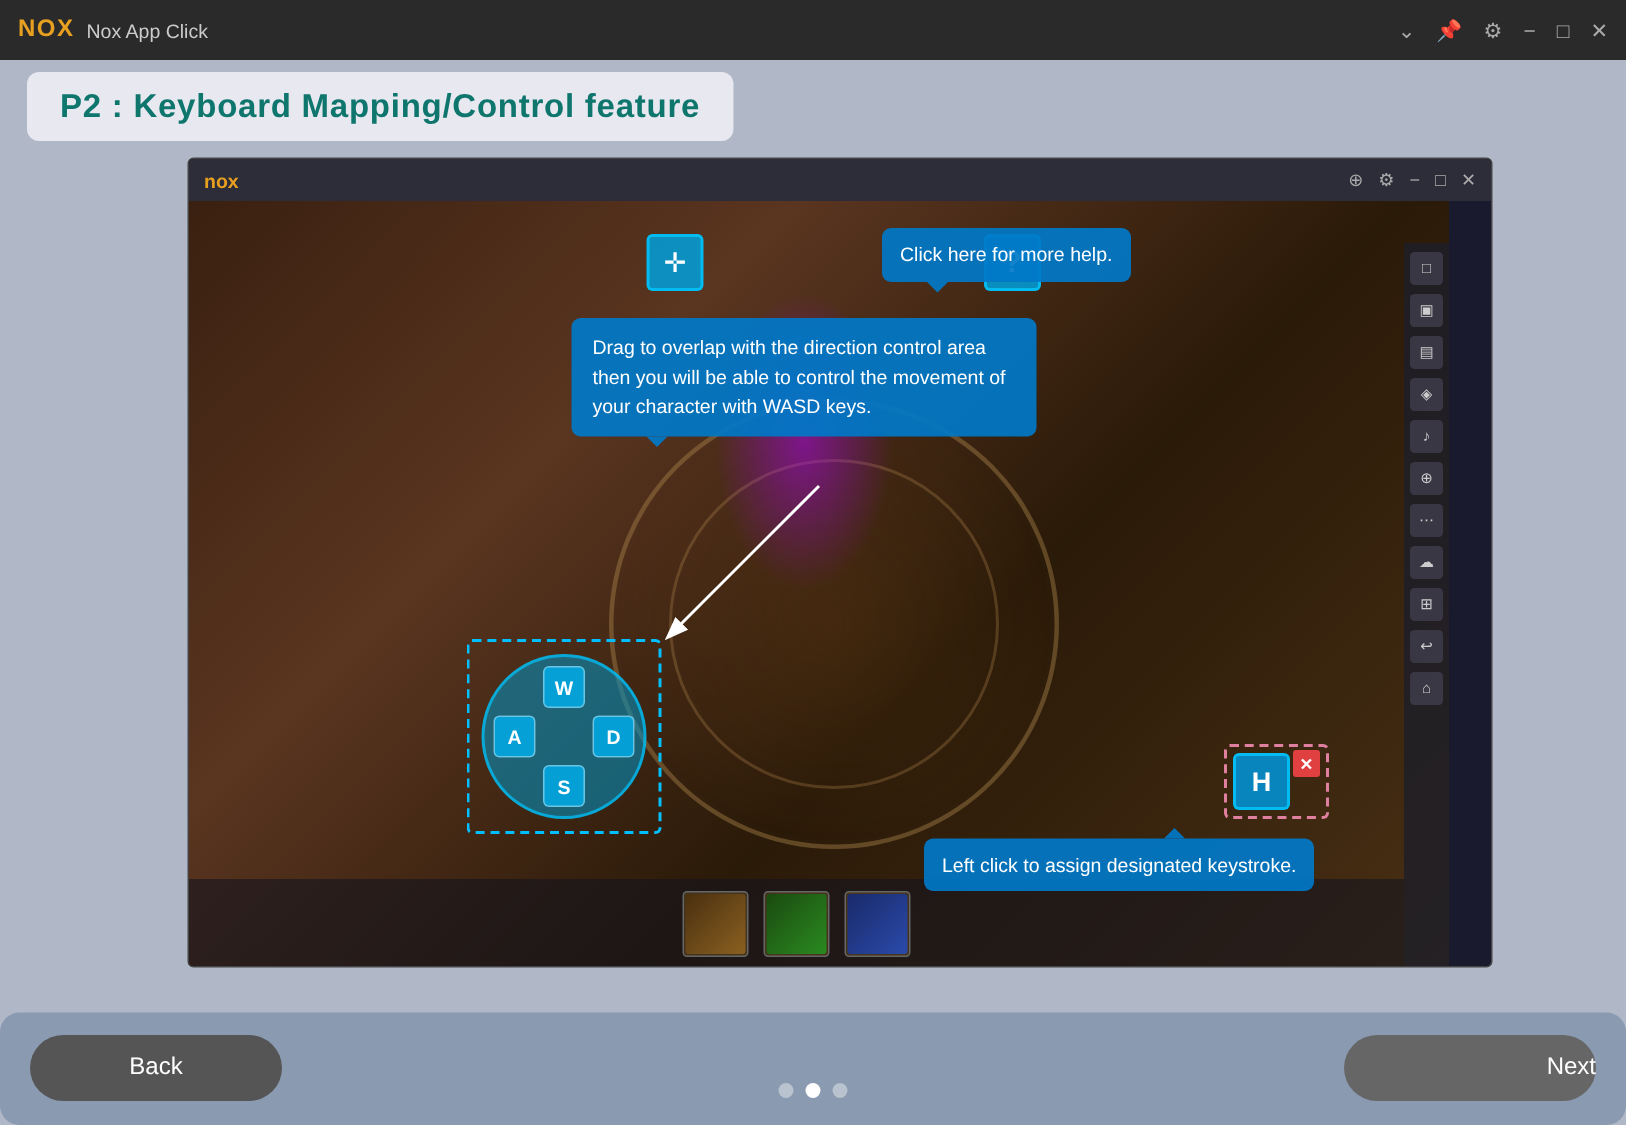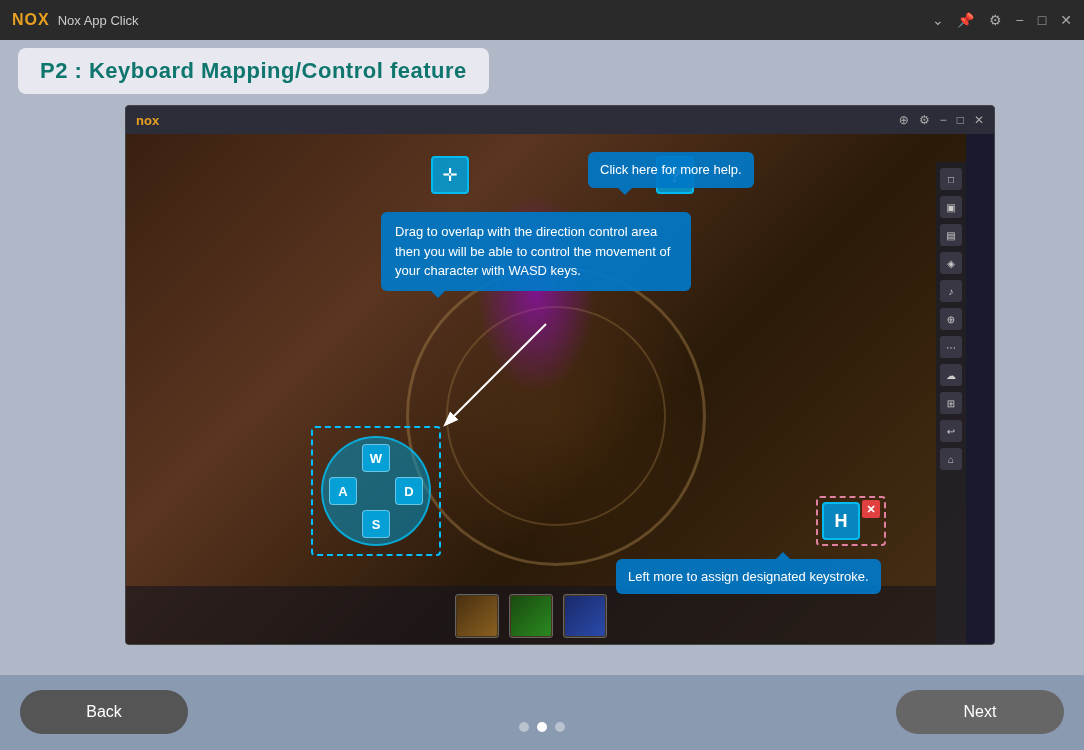--- a/index.html
+++ b/index.html
@@ -430,32 +430,34 @@
       outline: none;
     }
     .back-btn {
       left: 20px;
       bottom: 16px;
     }
     .next-btn {
       right: 20px;
       bottom: 16px;
       background: #666;
+      justify-content: flex-end;
     }
 
     
     .bottom-bar {
       position: absolute;
       bottom: 0;
       left: 0;
       width: 100%;
       height: 75px;
       background: #8a9ab0;
       display: flex;
       align-items: center;
+      border-radius: 13px;
     }
   </style>
 </head>
 <body>
 
 <div class="title-bar">
   <span class="title-bar-logo">NOX</span>
   <span class="title-bar-name">Nox App Click</span>
   <div class="title-bar-icons">
     <span class="title-bar-icon">⌄</span>
@@ -528,21 +530,21 @@
         <div class="h-key-btn">
           <span>H</span>
         </div>
         <div class="h-key-x">
           <span>✕</span>
         </div>
       </div>
     </div>
 
     <div class="tooltip-bubble tooltip-keystroke">
-      <span>Left more to assign designated keystroke.</span>
+      <span>Left click to assign designated keystroke.</span>
     </div>
 
     <div class="game-bottom">
       <div class="game-ability-icon">
         <div class="ability-img"></div>
       </div>
       <div class="game-ability-icon">
         <div class="ability-img ability-green"></div>
       </div>
       <div class="game-ability-icon">

